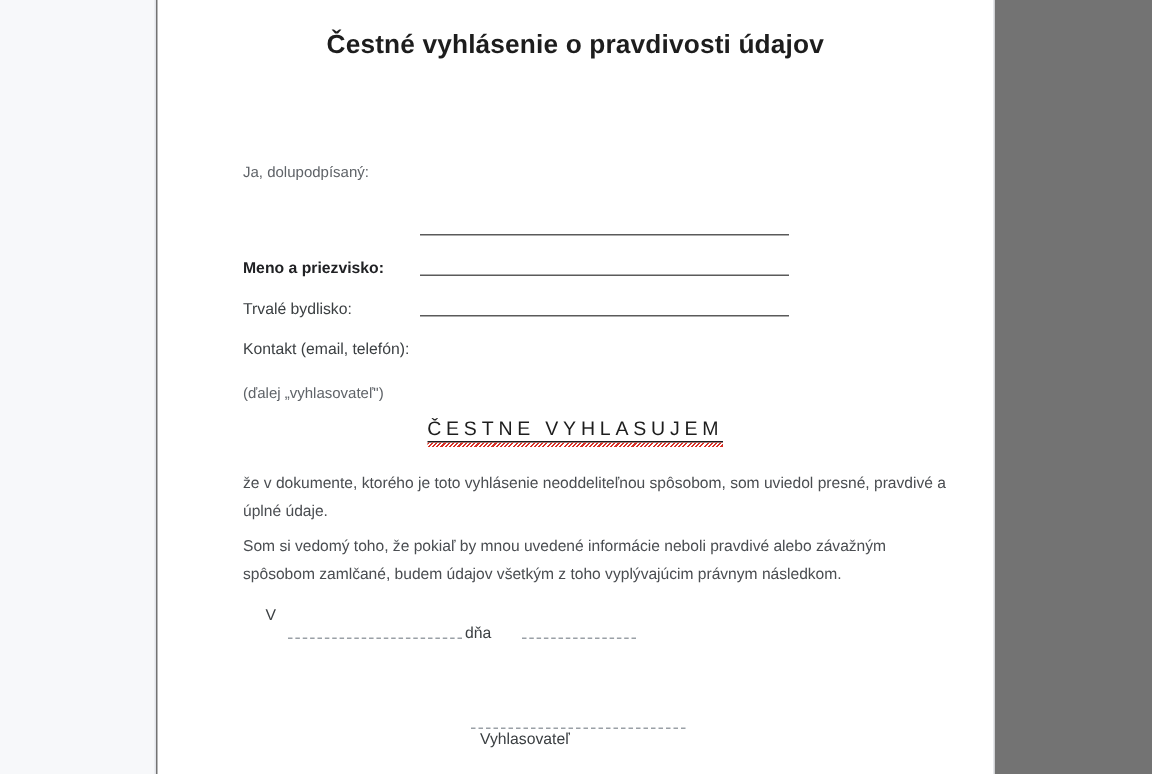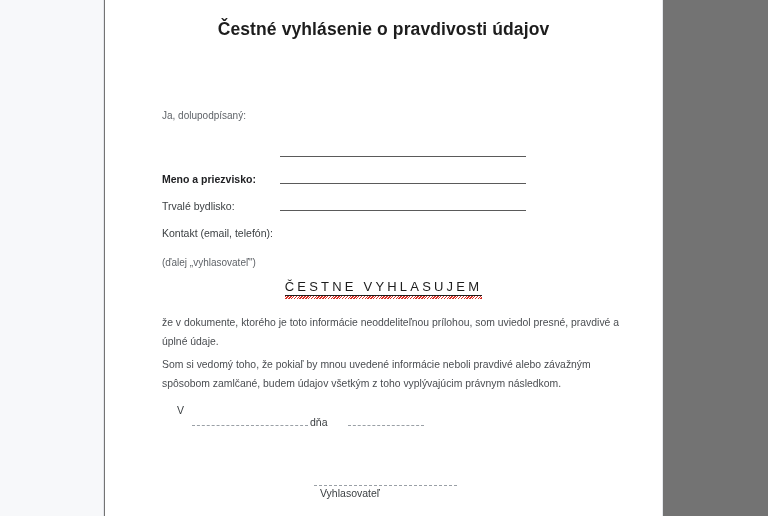--- a/index.html
+++ b/index.html
@@ -259,21 +259,21 @@
 
       </div>
 
       <div class="alias-line">(ďalej „vyhlasovateľ")</div>
 
       <div class="declaration">
         <span class="declaration-text">ČESTNE VYHLASUJEM<span class="declaration-squiggle"></span></span>
       </div>
 
       <div class="body-block">
-        <div class="body-line">že v dokumente, ktorého je toto informácie neoddeliteľnou prílohou, som uviedol presné, pravdivé a</div>
+        <div class="body-line">že v dokumente, ktorého je toto vyhlásenie neoddeliteľnou spôsobom, som uviedol presné, pravdivé a</div>
         <div class="body-line">úplné údaje.</div>
         <div class="body-gap"></div>
         <div class="body-line">Som si vedomý toho, že pokiaľ by mnou uvedené informácie neboli pravdivé alebo závažným</div>
         <div class="body-line">spôsobom zamlčané, budem údajov všetkým z toho vyplývajúcim právnym následkom.</div>
       </div>
 
       <div class="place-row">
         <span class="place-v">V</span>
         <span class="place-dna">dňa</span>
         <div class="dash-line dash-place"></div>

